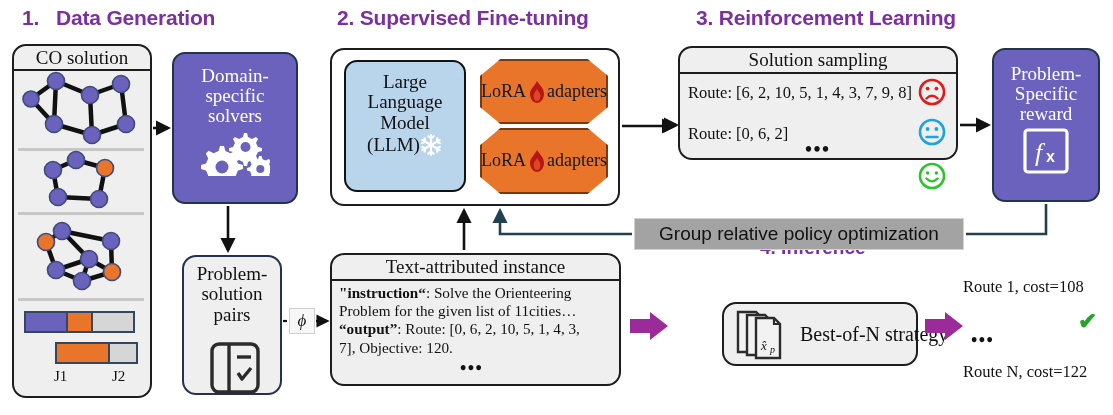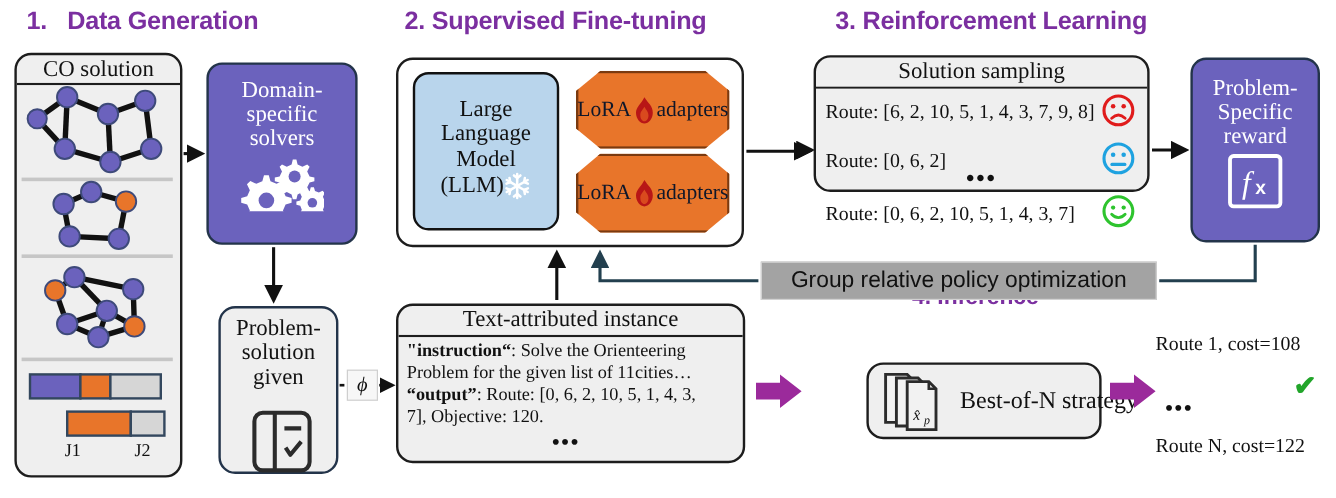--- a/index.html
+++ b/index.html
@@ -255,37 +255,37 @@
         <path d="M59,28 l2.6,0 l0.9,3.2 l3.2,1.3 l3.1,-1.5 l1.8,1.8 l-1.5,3.1 l1.3,3.2 l3.2,0.9 l0,2.6 l-3.2,0.9 l-1.3,3.2 l1.5,3.1 l-1.8,1.8 l-3.1,-1.5 l-3.2,1.3 l-0.9,3.2 l-2.6,0 l-0.9,-3.2 l-3.2,-1.3 l-3.1,1.5 l-1.8,-1.8 l1.5,-3.1 l-1.3,-3.2 l-3.2,-0.9 l0,-2.6 l3.2,-0.9 l1.3,-3.2 l-1.5,-3.1 l1.8,-1.8 l3.1,1.5 l3.2,-1.3 z"></path>
         <circle cx="60.3" cy="41" r="4" fill="#6b62bd"></circle>
       </g>
     </svg>
   </div>
 
   <div class="rbox" style="left:182px; top:255px; width:100px; height:140px; border-color:#23344a;">
     <div style="text-align:center; font-size:19px; color:#111; padding-top:7px; line-height:1.07;">
       <div>Problem-</div>
       <div>solution</div>
-      <div>given</div>
+      <div>pairs</div>
     </div>
     <svg width="54" height="54" viewBox="0 0 54 54" style="position:absolute; left:24px; top:84px;">
       <g fill="none" stroke="#2b2b2b" stroke-width="3.4" stroke-linejoin="round">
         <rect x="4" y="3" width="46" height="48" rx="7"></rect>
         <path d="M21,3 L21,51"></path>
         <path d="M29,16 L43,16"></path>
         <path d="M30,32 L34,38 L43,27"></path>
       </g>
     </svg>
   </div>
 
   <div class="phi-box" style="left:289px; top:308px; width:26px; height:26px;">ϕ</div>
 
   <div class="rbox" style="left:330px; top:48px; width:290px; height:158px; background:#ffffff;"></div>
 
-  <div class="blue-box" style="left:344px; top:60px; width:122px; height:132px; padding-top:20px;">
+  <div class="blue-box" style="left:344px; top:60px; width:122px; height:132px; padding-top:10px;">
     <div>Large</div>
     <div>Language</div>
     <div>Model</div>
     <div style="display:inline-flex; align-items:flex-end;">
       <span>(LLM)</span>
       <svg width="24" height="24" viewBox="0 0 24 24" style="margin-left:-1px; margin-bottom:-2px;">
         <g stroke="#ffffff" stroke-width="2.1" stroke-linecap="round">
           <path d="M12,2 L12,22"></path>
             <path d="M3.3,7 L20.7,17"></path>
             <path d="M3.3,17 L20.7,7"></path>
@@ -343,21 +343,20 @@
   <div class="route-line" style="left:688px; top:124px;">Route: [0, 6, 2]</div>
   <svg class="face" style="left:918px; top:118px;" width="28" height="28" viewBox="0 0 28 28">
     <circle cx="14" cy="14" r="12" fill="none" stroke="#1ea2e0" stroke-width="2.6"></circle>
     <circle cx="9.6" cy="11" r="1.9" fill="#1ea2e0"></circle>
     <circle cx="18.4" cy="11" r="1.9" fill="#1ea2e0"></circle>
     <path d="M8.6,19 L19.4,19" fill="none" stroke="#1ea2e0" stroke-width="2.6" stroke-linecap="round"></path>
   </svg>
 
   <div class="dots" style="left:805px; top:138px;">•••</div>
 
-  <div class="route-line" style="left:688px; top:168px;">Route: [0, 6, 2, 10, 5, 1, 4, 3, 7]</div>
   <svg class="face" style="left:918px; top:162px;" width="28" height="28" viewBox="0 0 28 28">
     <circle cx="14" cy="14" r="12" fill="none" stroke="#2ec42e" stroke-width="2.6"></circle>
     <circle cx="9.6" cy="11" r="1.8" fill="#2ec42e"></circle>
     <circle cx="18.4" cy="11" r="1.8" fill="#2ec42e"></circle>
     <path d="M8.4,16.5 Q14,22.2 19.6,16.5" fill="none" stroke="#2ec42e" stroke-width="2.4" stroke-linecap="round"></path>
   </svg>
 
   <div class="purple-box" style="left:992px; top:48px; width:108px; height:154px; padding-top:14px;">
     <div>Problem-</div>
     <div>Specific</div>

